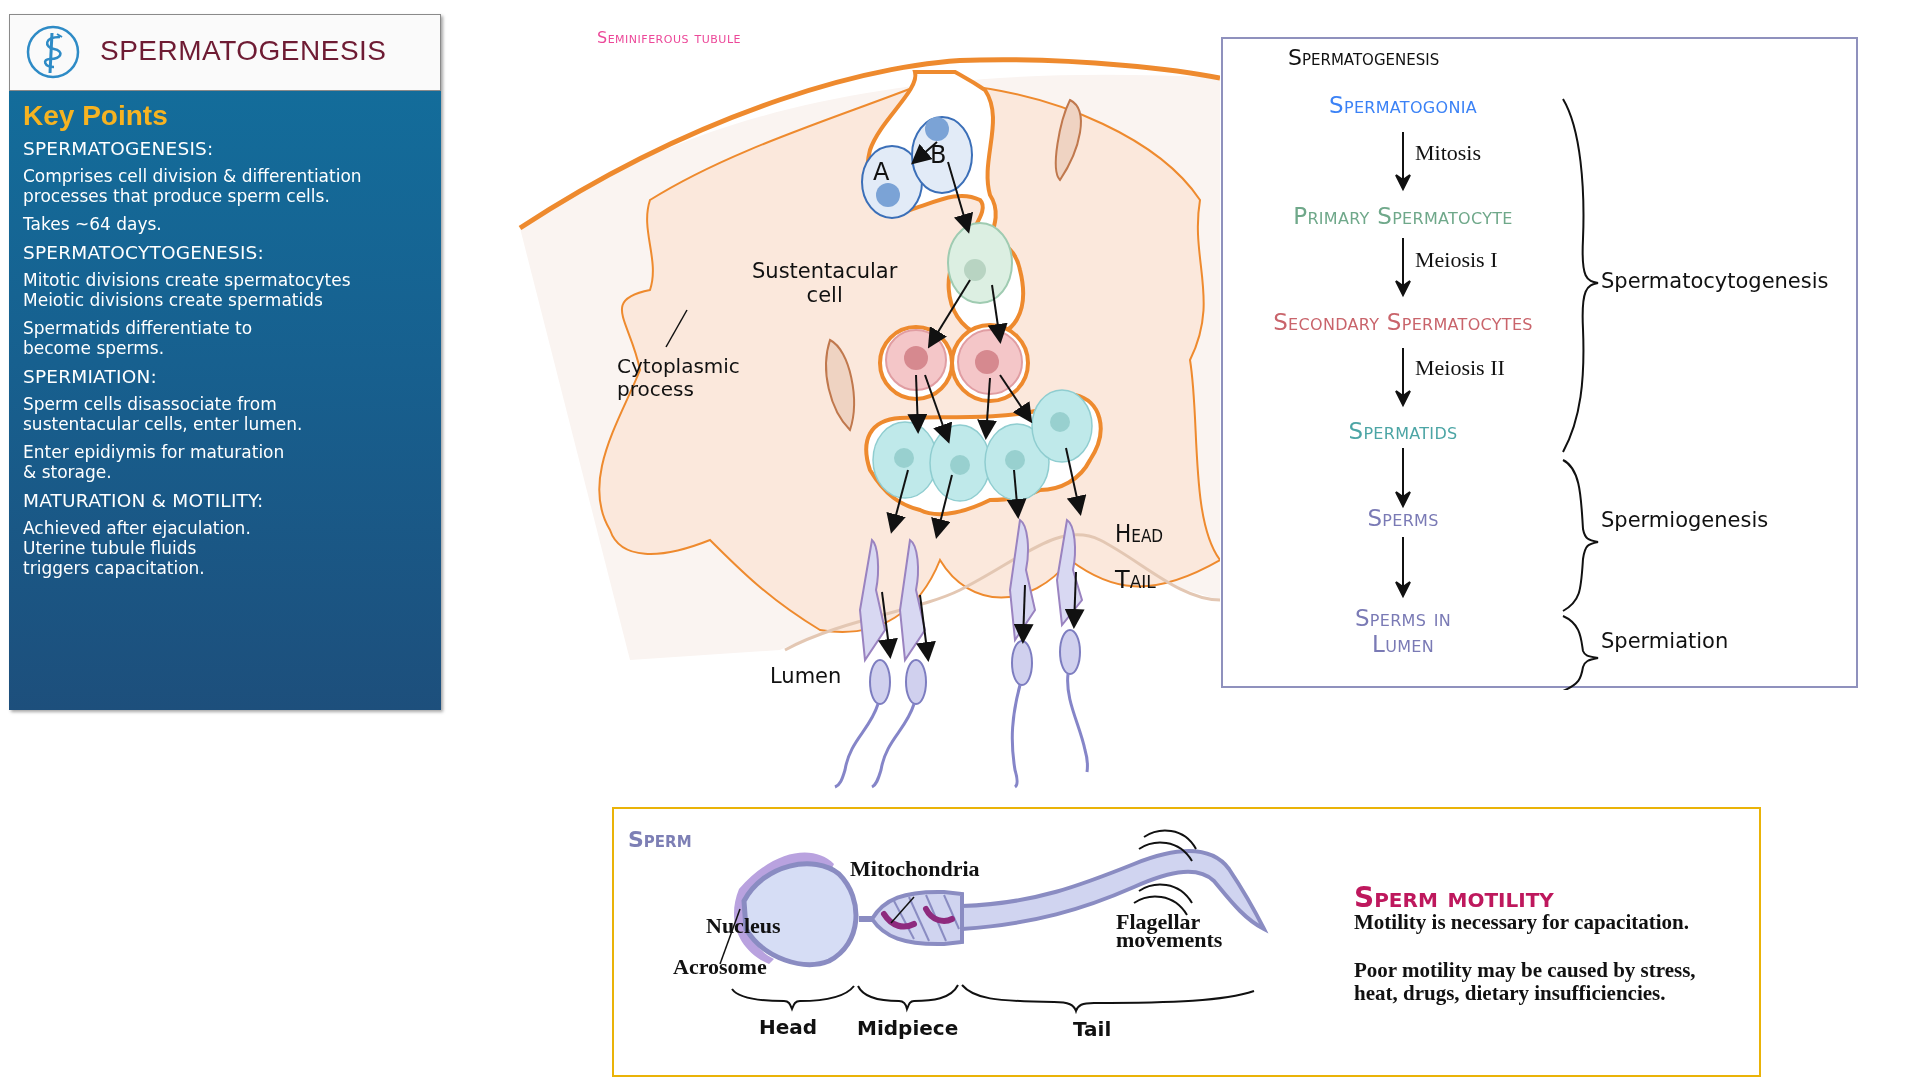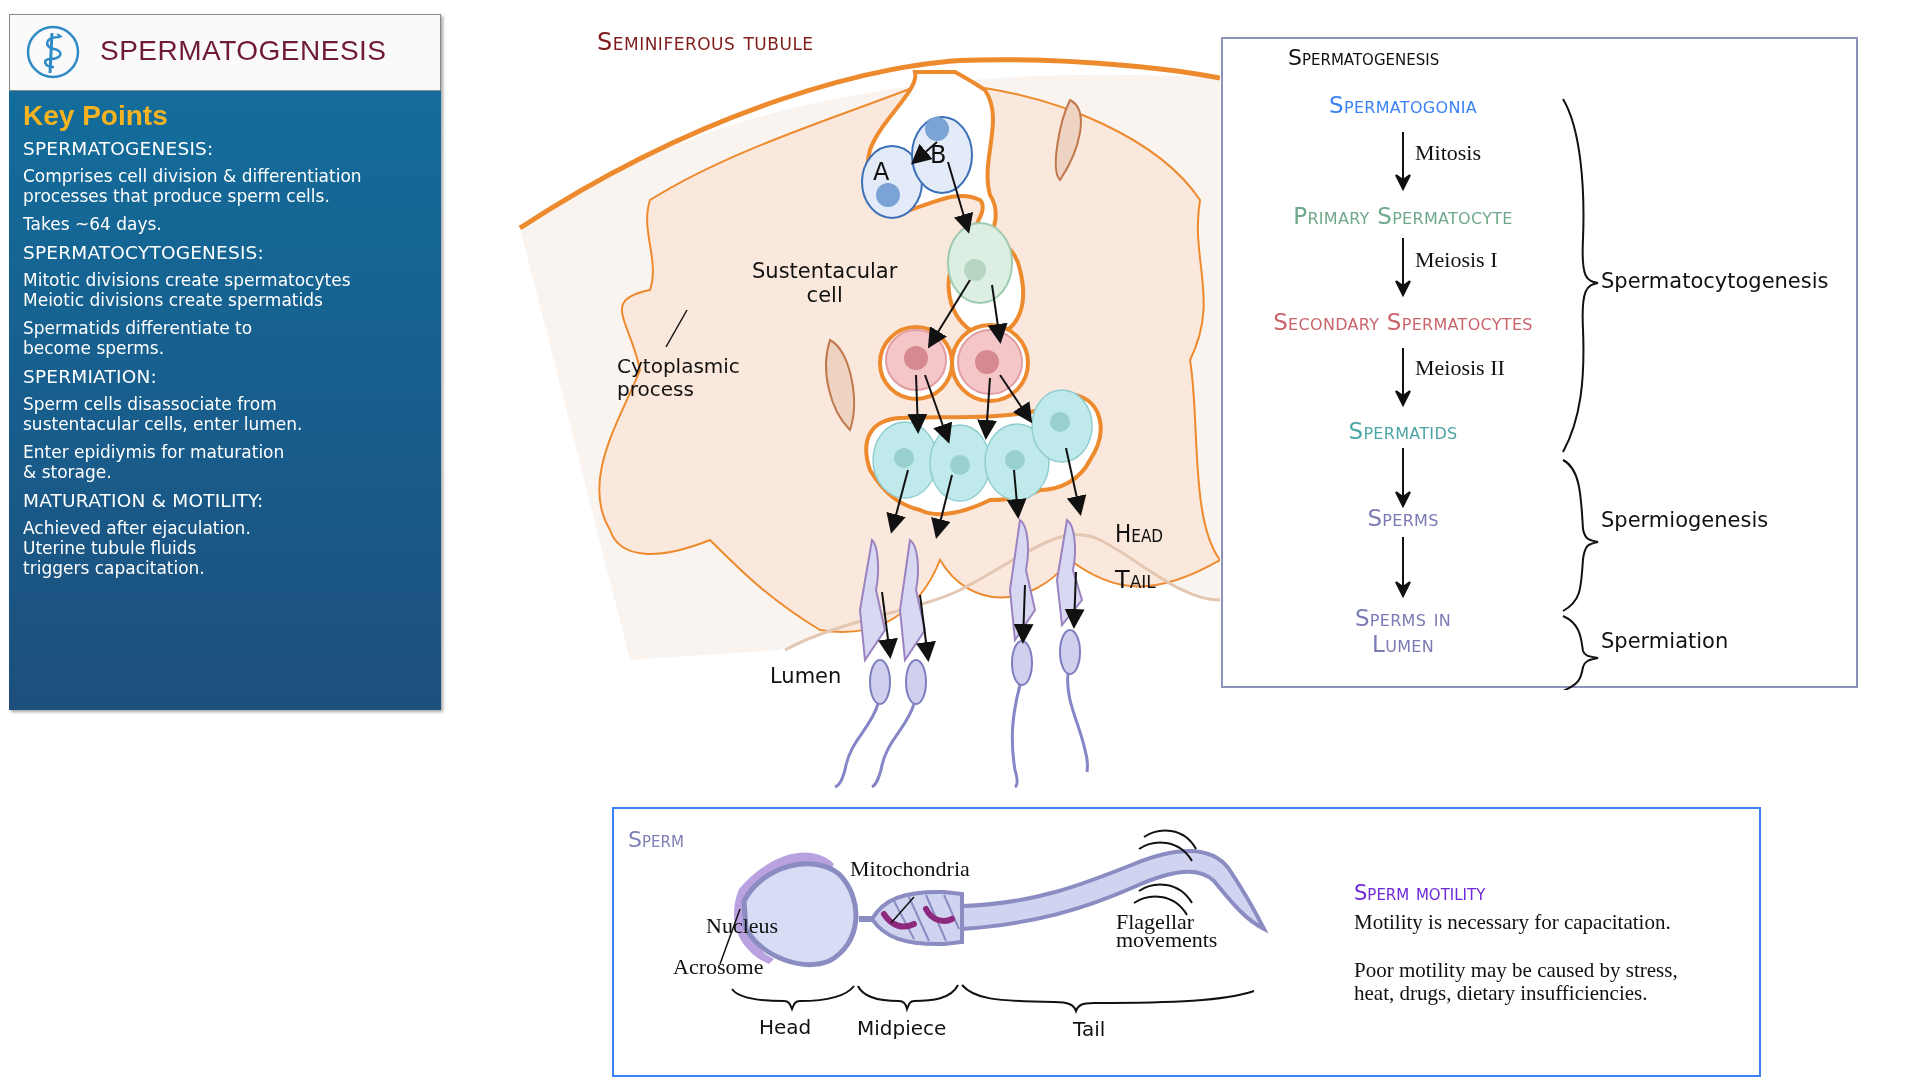--- a/index.html
+++ b/index.html
@@ -15,35 +15,35 @@
                         color:#6e1b33; letter-spacing:0.5px; }
   #logo { position:absolute; left:14px; top:8px; width:58px; height:58px; }
   #kp-title { left:14px; top:86px; font-family:"Liberation Sans", sans-serif; font-weight:bold; font-size:28px; color:#f6b321; }
   .kp-body { position:absolute; left:14px; top:124px; width:410px; color:#ffffff; font-family:"DejaVu Sans", sans-serif; }
   .kp-head { font-size:18.5px; line-height:22px; margin-bottom:6px; letter-spacing:0.2px; }
   .kp-para { font-size:17px; line-height:20px; margin-bottom:8px; white-space:pre-line; }
 
   
   #diagram-svg { left:500px; top:0px; }
   .lbl { position:absolute; font-family:"DejaVu Sans", sans-serif; color:#111; }
-  .orange-title { font-family:"DejaVu Sans", sans-serif; color:#7f1d1d; font-variant:small-caps; font-size:24px; letter-spacing:0.5px; }
+  .orange-title { font-family:"DejaVu Sans", sans-serif; color:#ec4899; font-variant:small-caps; font-size:16px; letter-spacing:0.5px; }
 
   
   #flow-box { left:1221px; top:37px; width:637px; height:651px; border:2px solid #8f91bd; box-sizing:border-box; background:#fff; }
   .flow-title { position:absolute; left:65px; top:6px; font-family:"DejaVu Sans", sans-serif; font-size:22px; font-variant:small-caps; color:#111; }
   .stage { position:absolute; width:360px; left:0; text-align:center; font-family:"DejaVu Sans", sans-serif; font-size:23px; font-variant:small-caps; letter-spacing:0.3px; line-height:26px; }
   .step { position:absolute; left:192px; font-family:"Liberation Serif", serif; font-size:22px; color:#111; }
   .phase { position:absolute; left:378px; font-family:"DejaVu Sans", sans-serif; font-size:21px; color:#111; }
 
   
-  #sperm-box { left:612px; top:807px; width:1149px; height:270px; border:2px solid #3b82f6; box-sizing:border-box; background:#fff; }
+  #sperm-box { left:612px; top:807px; width:1149px; height:270px; border:2px solid #eab308; box-sizing:border-box; background:#fff;font-weight:bold; }
   .sperm-title { position:absolute; left:14px; top:18px; font-family:"DejaVu Sans", sans-serif; font-variant:small-caps; font-size:22px; color:#7d7fb5; }
   .serif-lbl { position:absolute; font-family:"Liberation Serif", serif; font-size:22px; color:#111; }
   .sans-lbl { position:absolute; font-family:"DejaVu Sans", sans-serif; font-size:20px; color:#111; }
-  .motility-title { position:absolute; left:740px; top:72px; font-family:"DejaVu Sans", sans-serif; font-variant:small-caps; font-size:21px; color:#6d28d9; }
+  .motility-title { position:absolute; left:740px; top:72px; font-family:"DejaVu Sans", sans-serif; font-variant:small-caps; font-size:28px; color:#be185d; }
   .motility-text { position:absolute; left:740px; font-family:"Liberation Serif", serif; font-size:21px; line-height:23px; color:#111; white-space:pre-line; }
 </style>
 </head>
 <body>
 
 <div id="left-panel" class="abs">
   <div id="left-header" class="abs">
     <svg id="logo" viewBox="0 0 58 58">
       <circle cx="29" cy="29" r="25" fill="none" stroke="#2e8bc6" stroke-width="2.5"></circle>
       <line x1="28" y1="10" x2="26" y2="50" stroke="#2e8bc6" stroke-width="3"></line>

